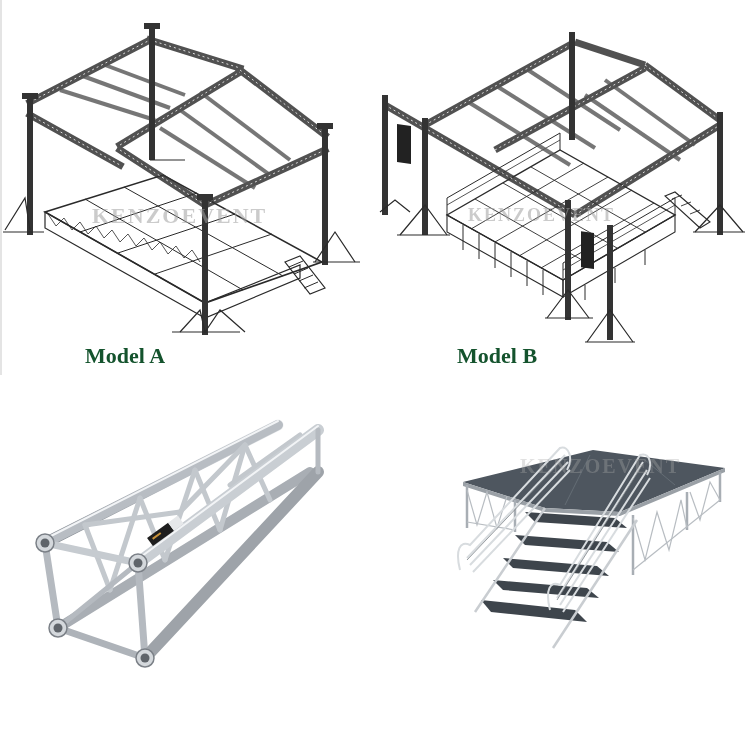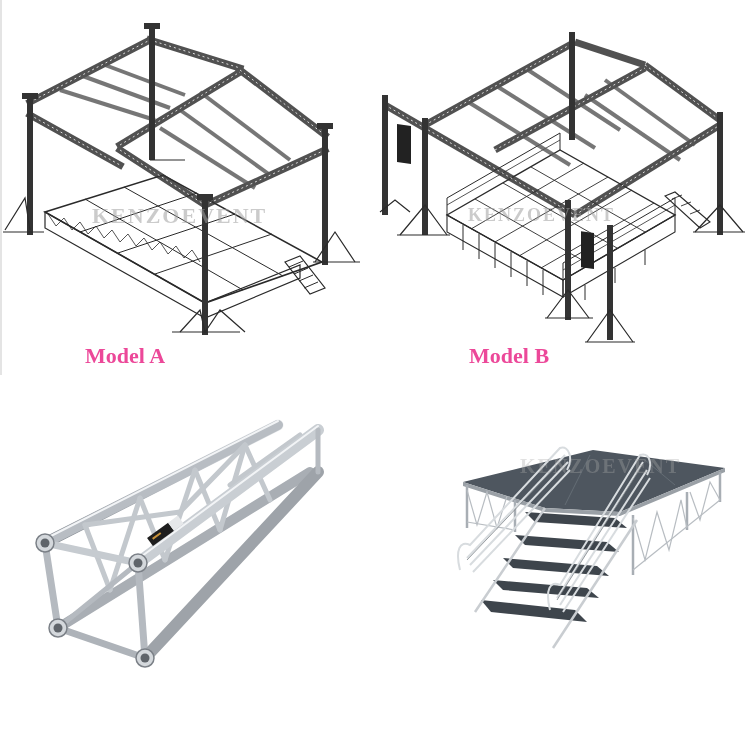--- a/index.html
+++ b/index.html
@@ -2,21 +2,21 @@
 <html><head>
 <meta charset="utf-8">
 <style>
   html, body { margin:0; padding:0; background:#ffffff; }
   body { width:750px; height:750px; position:relative; overflow:hidden; font-family:"Liberation Serif", serif; }
   .panel { position:absolute; }
   #panel-a { left:0; top:0; width:375px; height:375px; }
   #panel-b { left:375px; top:0; width:375px; height:375px; }
   #panel-c { left:0; top:400px; width:375px; height:300px; }
   #panel-d { left:375px; top:400px; width:375px; height:300px; }
-  .caption { position:absolute; font-family:"Liberation Serif", serif; font-weight:bold; font-size:22px; color:#ec4899; white-space:nowrap; }
+  .caption { position:absolute; font-family:"Liberation Serif", serif; font-weight:bold; font-size:22px; color:#14532d; white-space:nowrap; }
   #caption-a { left:85px; top:343px; }
   #caption-b { left:474px; top:343px; }
   .watermark { position:absolute; font-family:"Liberation Serif", serif; font-weight:bold; font-size:22px; color:rgba(160,160,160,0.55); letter-spacing:2px; white-space:nowrap;text-align:right; }
   #wm-a { left:92px; top:203px; }
   #wm-b { left:468px; top:205px; font-size:18px; }
   #wm-d { left:520px; top:455px; font-size:20px; color:rgba(170,170,170,0.35); }
   .left-border { position:absolute; left:0; top:0; width:2px; height:375px; background:#e4e4e4; }
   svg { position:absolute; left:0; top:0; }
 </style>
 </head>
@@ -186,21 +186,21 @@
         <line x1="22" y1="235" x2="75" y2="235"></line>
       <polyline points="172,318 193,290 214,318"></polyline>
         <line x1="170" y1="318" x2="218" y2="318"></line>
       <polyline points="212,342 235,310 258,342"></polyline>
         <line x1="210" y1="342" x2="260" y2="342"></line>
       <polyline points="320,232 345,205 368,232"></polyline>
         <line x1="318" y1="232" x2="370" y2="232"></line>
     </g>
   </svg>
   <div class="watermark" id="wm-b" style="left:93px;">KENZOEVENT</div>
-  <div class="caption" id="caption-b" style="left:94px;">Model B</div>
+  <div class="caption" id="caption-b" style="left:82px;">Model B</div>
 </div>
 
 <div class="panel" id="panel-c">
   <svg width="375" height="300" viewBox="0 0 375 300">
     <defs>
       <linearGradient id="tube" x1="0" y1="0" x2="0" y2="1">
         <stop offset="0" stop-color="#eef0f2"></stop>
         <stop offset="0.5" stop-color="#b5bac0"></stop>
         <stop offset="1" stop-color="#7d838a"></stop>
       </linearGradient>

